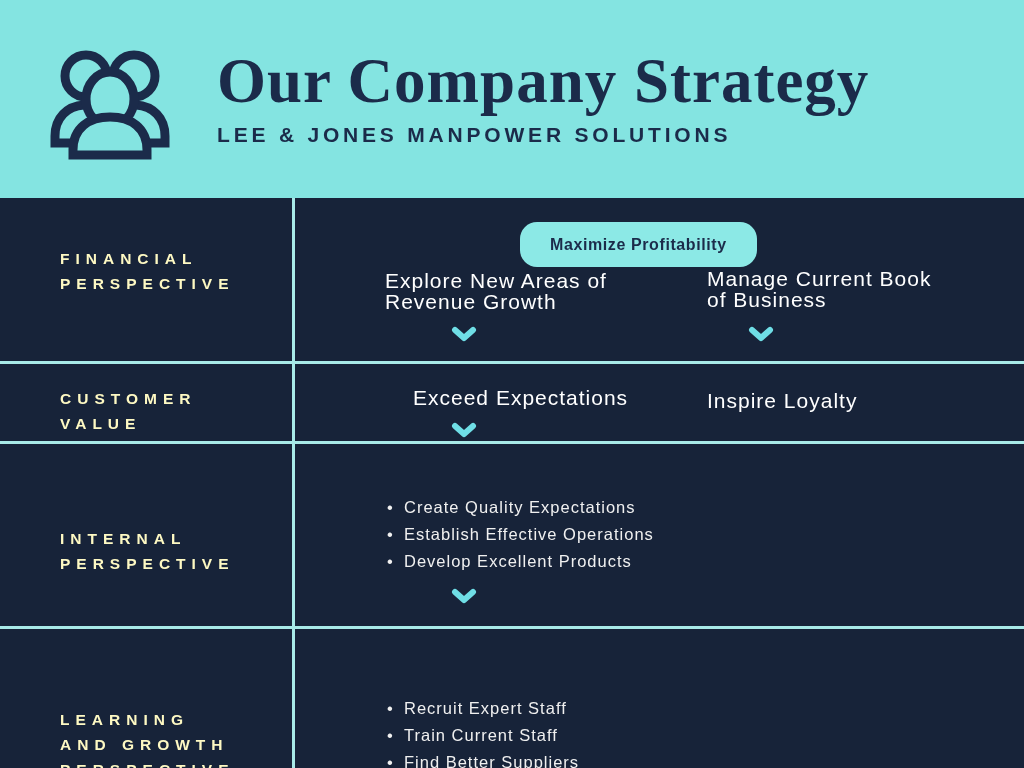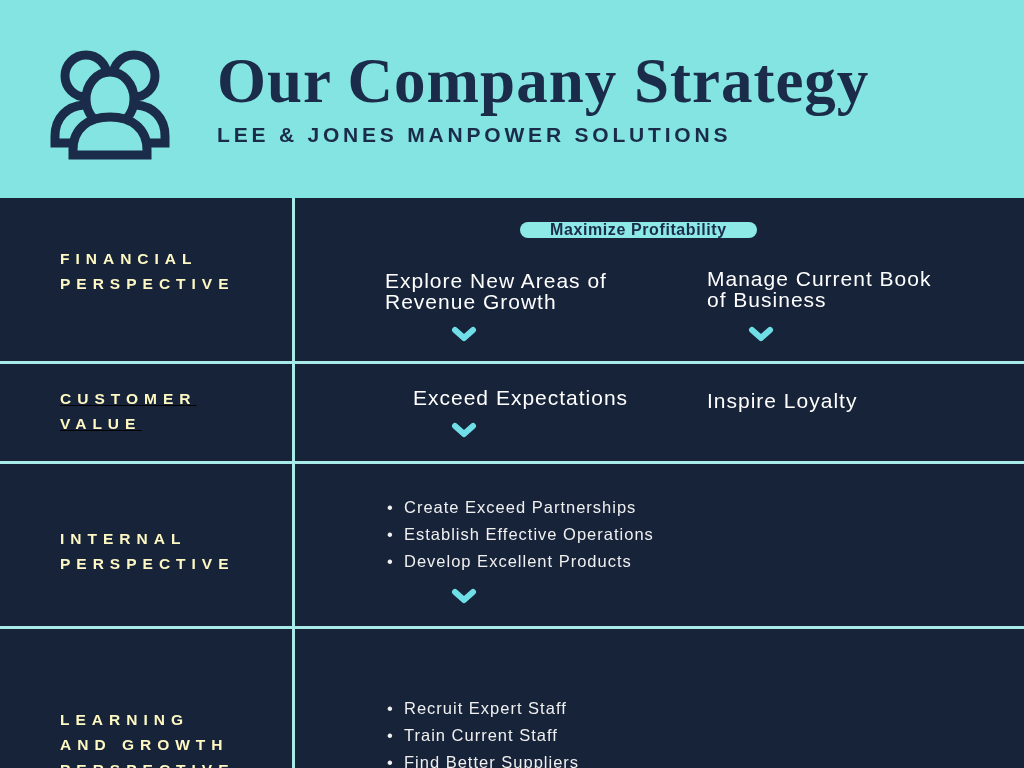--- a/index.html
+++ b/index.html
@@ -16,37 +16,37 @@
     font-size:63px;line-height:66px;color:#1b2b4a;letter-spacing:1px;white-space:nowrap;
   }
   .subtitle{
     margin-top:9px;font-size:21px;font-weight:bold;letter-spacing:3.8px;
     color:#1b2b4a;white-space:nowrap;
   }
   
   .row{position:absolute;left:0;width:1024px;display:flex;box-sizing:border-box;}
   .row.bordered{border-bottom:3px solid #a8eae8;}
   .row1{top:198px;height:166px;}
-  .row2{top:364px;height:100px;text-decoration:underline;}
+  .row2{top:364px;height:80px;}
   .row3{top:476px;height:153px;}
   .row4{top:629px;height:139px;margin-top:48px;}
   .vline{position:absolute;left:292px;top:198px;bottom:0;width:3px;background:#a8eae8;}
   .cell-label{
     width:295px;box-sizing:border-box;padding-left:60px;
     color:#fef9c3;font-weight:bold;font-size:15.5px;letter-spacing:6px;
     line-height:25px;white-space:pre-line;
   }
   .row1 .cell-label{padding-top:48px;}
   .row2 .cell-label{padding-top:22px;}
   .row3 .cell-label{padding-top:50px;border-radius:27px;}
   .row4 .cell-label{padding-top:30px;}
   .cell-content{position:relative;flex:1;}
   
   .pill{
-    position:absolute;left:225px;top:24px;height:16px;border-radius:17px;
+    position:absolute;left:225px;top:24px;height:45px;border-radius:17px;
     background:#8ce9e6;color:#1b2b4a;font-weight:bold;font-size:16px;
     letter-spacing:0.6px;display:inline-flex;align-items:center;padding:0 30px;
     white-space:nowrap;
   }
   
   .c-text{
     position:absolute;white-space:pre-line;color:#ffffff;
     font-size:21px;line-height:21px;letter-spacing:1px;
   }
   .r1a{left:90px;top:72px;}  .r1b{left:412px;top:70px;}
@@ -116,21 +116,21 @@
         <path d="M4 4 L13 12 L22 4" fill="none" stroke="#6fdee6" stroke-width="6" stroke-linecap="round" stroke-linejoin="round"></path>
       </svg>
     </div>
   </section>
 
   <section class="row row3 bordered">
     <div class="cell-label">INTERNAL
 PERSPECTIVE</div>
     <div class="cell-content">
       <ul class="bullets">
-        <li>Create Exceed Partnerships</li>
+        <li>Create Quality Expectations</li>
         <li>Establish Effective Operations</li>
         <li>Develop Excellent Products</li>
       </ul>
       <svg class="chev chev-r3a" width="26" height="17" viewBox="0 0 26 17">
         <path d="M4 4 L13 12 L22 4" fill="none" stroke="#6fdee6" stroke-width="6" stroke-linecap="round" stroke-linejoin="round"></path>
       </svg>
     </div>
   </section>
 
   <section class="row row4">

